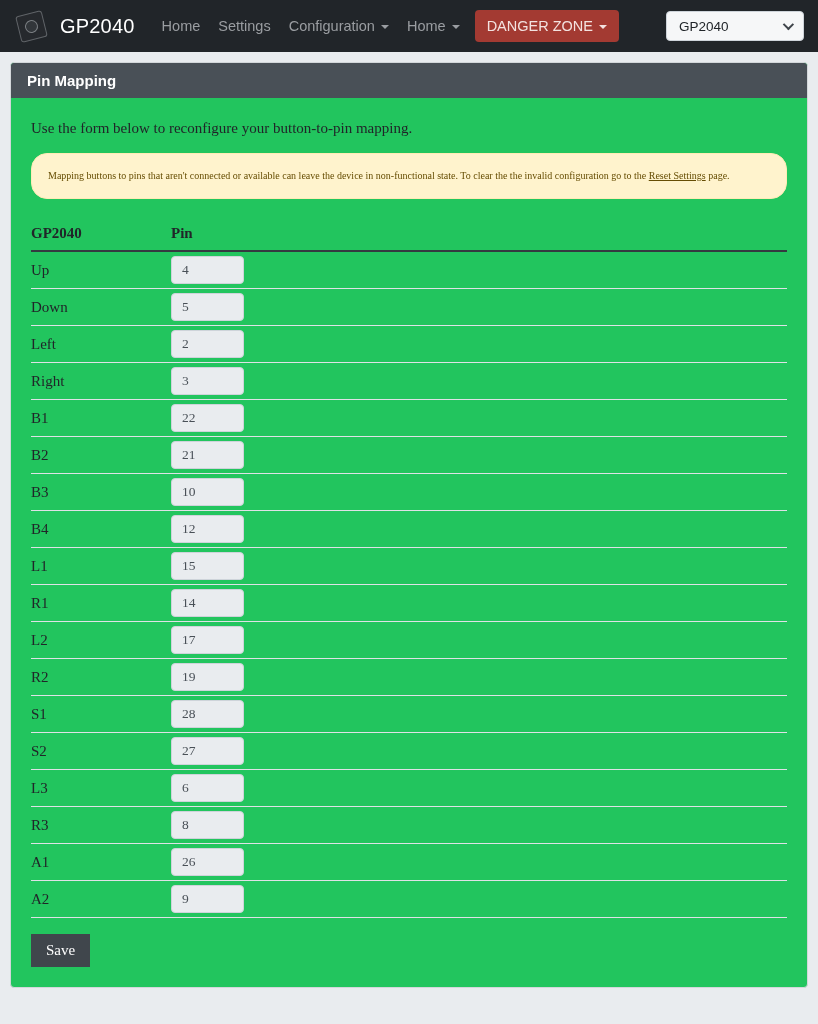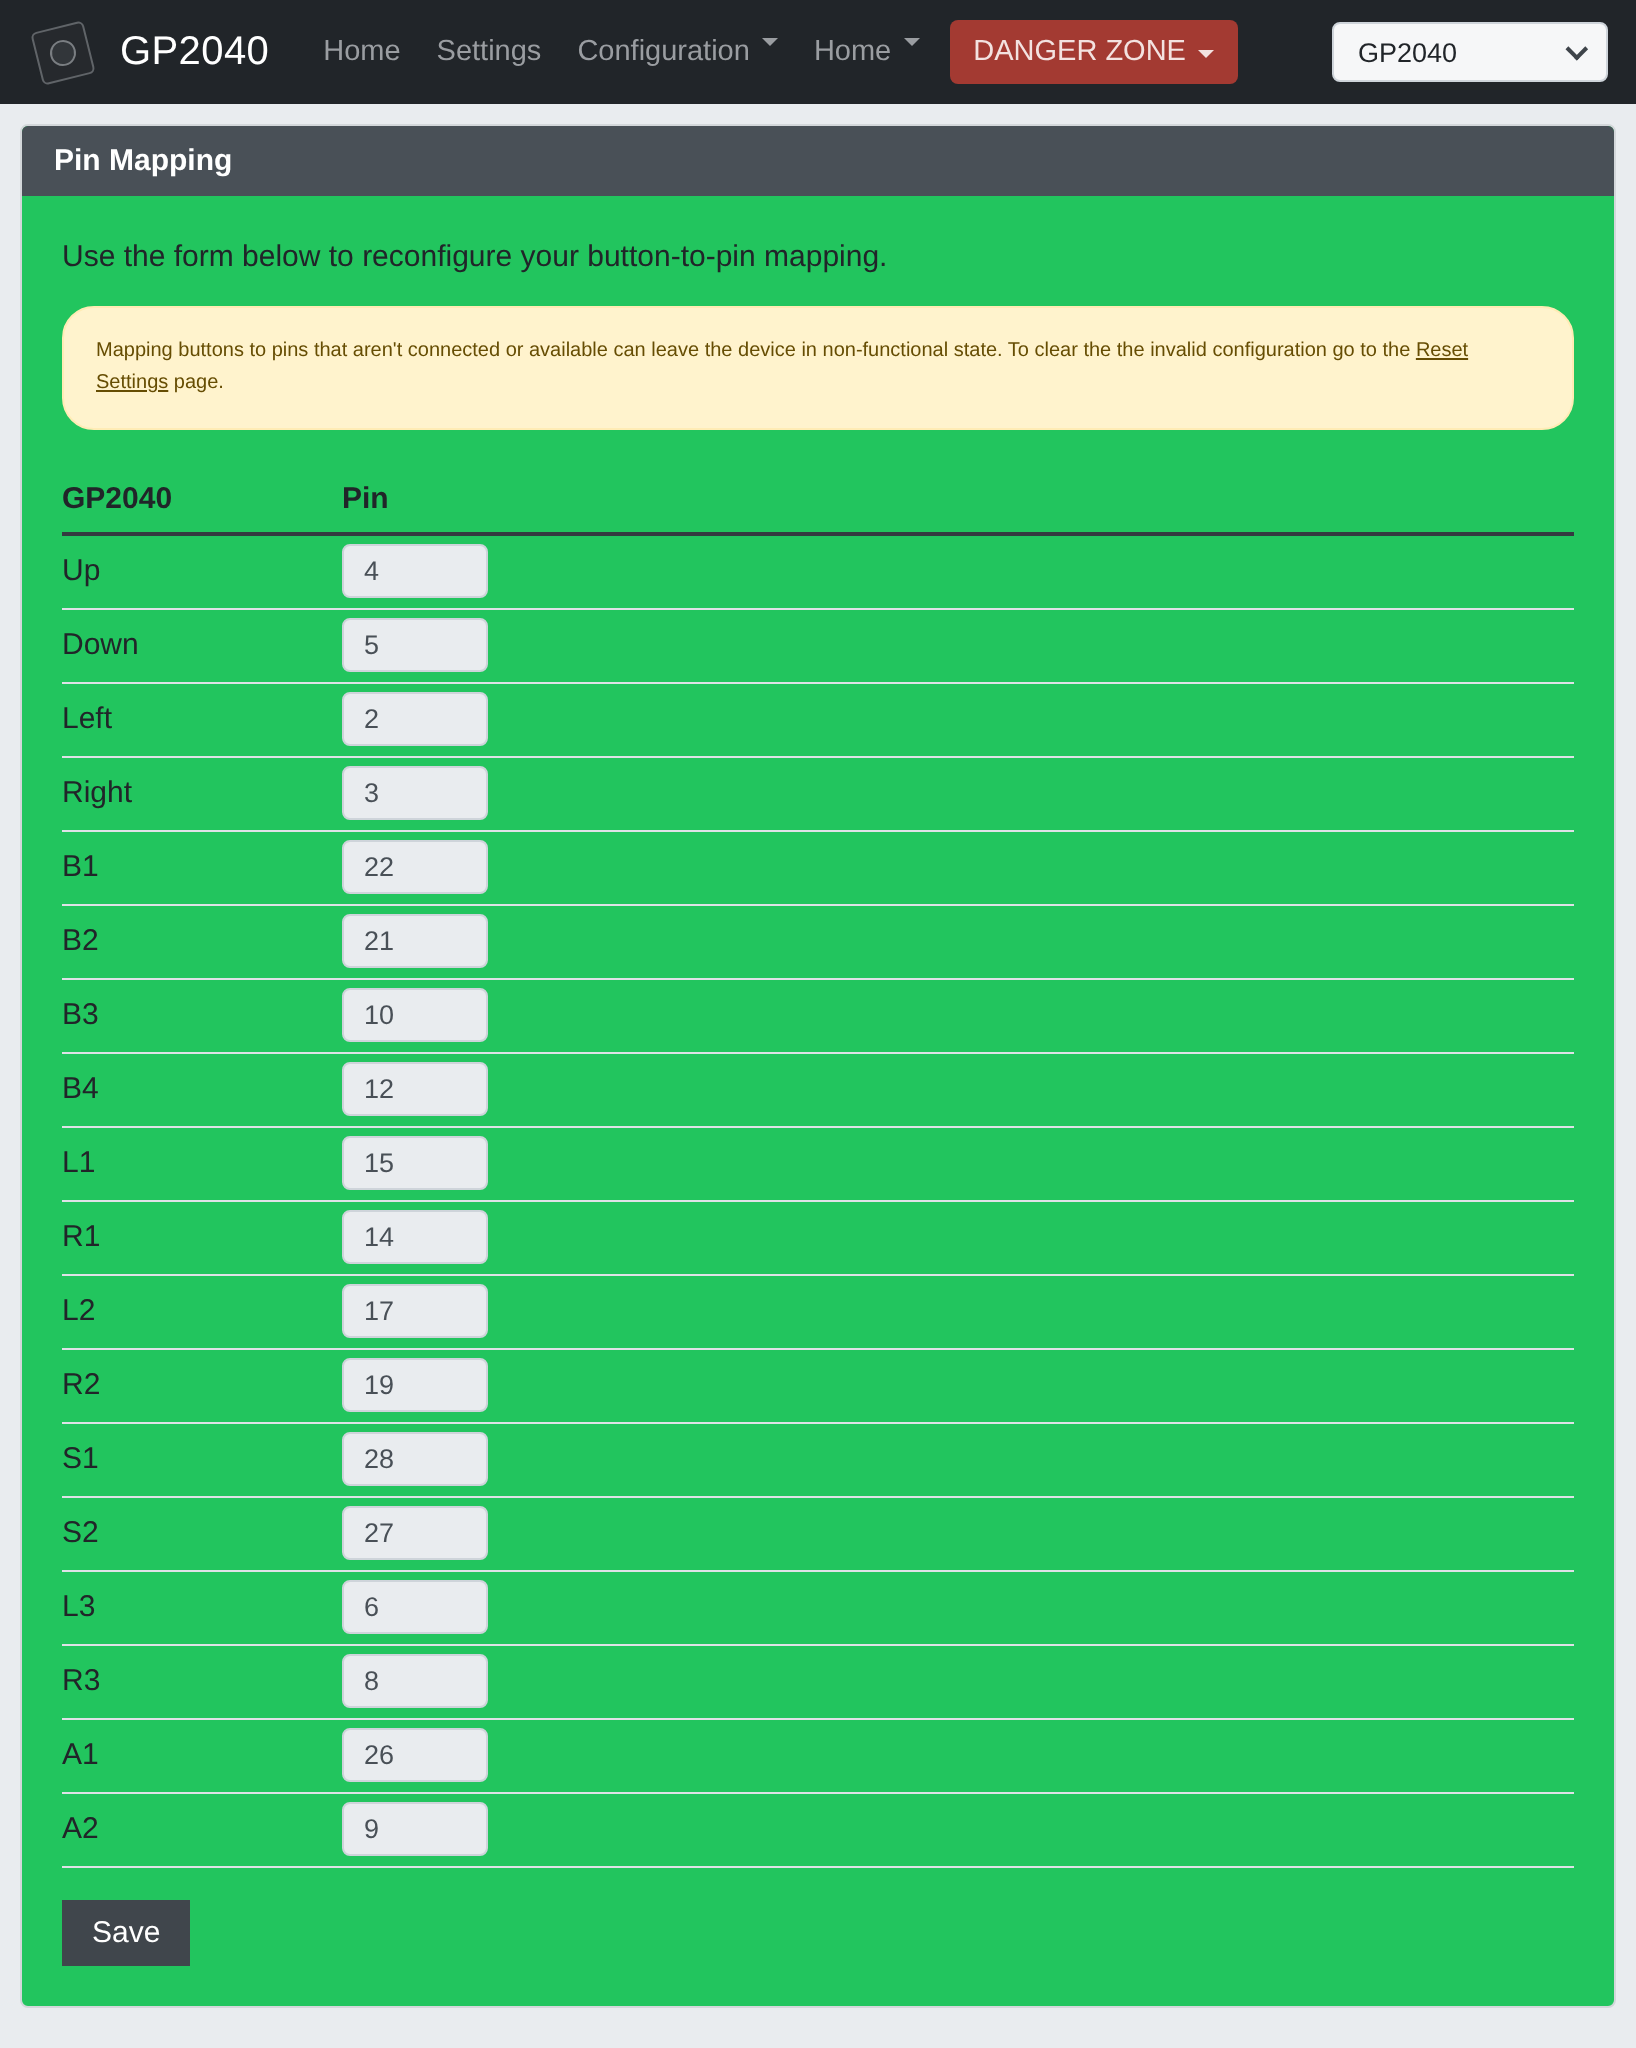--- a/index.html
+++ b/index.html
@@ -32,21 +32,21 @@
     border: 1px solid #7a7e82; border-radius: 50%;
     background: #32363a;
   }
   .brand {
     color: #ffffff; font-size: 20px; font-weight: 400;
     margin: 0 18px 0 11px; letter-spacing: .2px;
   }
   .nav-link {
     color: #9a9da1; font-size: 14.5px;
     padding: 8px 9px; cursor: pointer; white-space: nowrap;
-    display: inline-flex; align-items: flex-start;
+    display: inline-flex; align-items: center;
   }
   .caret {
     display: inline-block; width: 0; height: 0;
     border-left: 4px solid transparent;
     border-right: 4px solid transparent;
     border-top: 4.5px solid currentColor;
     margin-left: 6px; position: relative; top: 1px;
   }
   .danger-btn {
     background: #a33a32; color: #f3e2e0;
@@ -73,21 +73,21 @@
   .card {
     margin: 10px; background: #22c55e;
     border: 1px solid #d3d7da; border-radius: 4px;
   }
   .card-header {
     background: #495057; color: #ffffff;
     font-weight: 700; font-size: 15px;
     padding: 9px 16px;
     border-radius: 3px 3px 0 0;
   }
-  .card-body { padding: 16px 20px 20px; }
+  .card-body { padding: 16px 20px 20px; font-family: Liberation Serif, serif; }
   .intro { font-size: 15px; margin: 6px 0 16px; }
 
   .alert {
     background: #fff3cd; border: 1px solid #ffecb5;
     color: #664d03; border-radius: 16px;
     padding: 14px 16px; font-size: 10px; line-height: 1.6;
     margin-bottom: 18px;
   }
   .alert a { color: #664d03; text-decoration: underline; cursor: pointer; }
 

